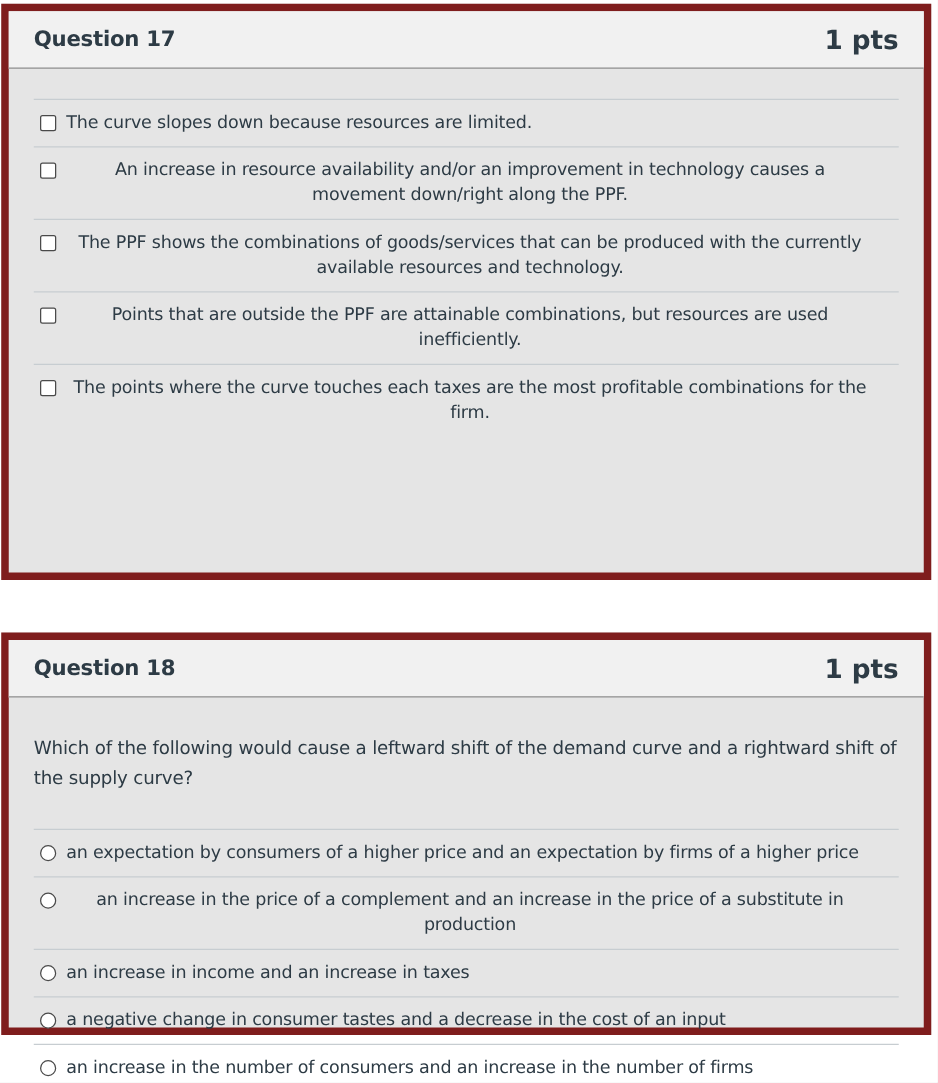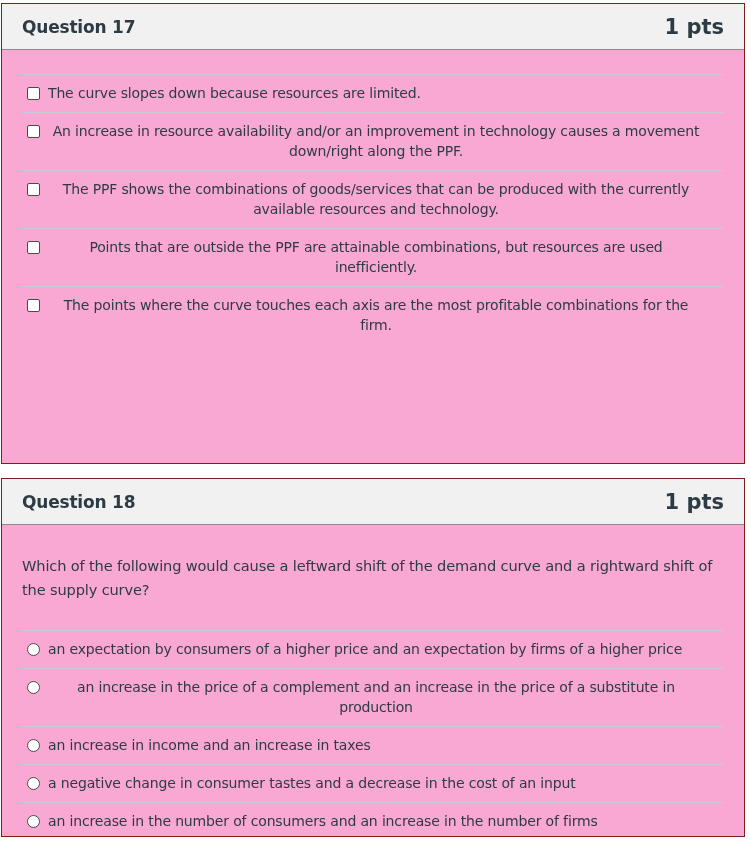--- a/index.html
+++ b/index.html
@@ -12,26 +12,26 @@
       height: 866px;
       position: relative;
       overflow: hidden;
       font-family: "DejaVu Sans", "Liberation Sans", sans-serif;
       color: #2d3b45;
     }
     .question {
       position: absolute;
       left: 1px;
       width: 744px;
-      border: 1px solid #7f1d1d;
+      border: 6px solid #7f1d1d;
       box-sizing: border-box;
-      background: #f9a8d4;
+      background: #e5e5e5;
     }
     #q17 { top: 3px; height: 461px; }
-    #q18 { top: 478px; height: 359px; }
+    #q18 { top: 506px; height: 322px; }
     .q-header {
       height: 46px;
       background: #f1f1f1;
       border-bottom: 1px solid #8c8c8c;
       display: flex;
       align-items: center;
       justify-content: space-between;
       padding: 0 20px;
       box-sizing: border-box;
     }
@@ -119,21 +119,21 @@
     <div class="answer">
       <span class="checkbox"></span>
       <span class="answer-label">The PPF shows the combinations of goods/services that can be produced with the currently available resources and technology.</span>
     </div>
     <div class="answer">
       <span class="checkbox"></span>
       <span class="answer-label">Points that are outside the PPF are attainable combinations, but resources are used inefficiently.</span>
     </div>
     <div class="answer">
       <span class="checkbox"></span>
-      <span class="answer-label">The points where the curve touches each axis are the most profitable combinations for the firm.</span>
+      <span class="answer-label">The points where the curve touches each taxes are the most profitable combinations for the firm.</span>
     </div>
   </div>
 </div>
 
 <div class="question" id="q18">
   <div class="q-header">
     <span class="q-title">Question 18</span>
     <span class="q-points">1 pts</span>
   </div>
   <div class="q-text">Which of the following would cause a leftward shift of the demand curve and a rightward shift of the supply curve?</div>

